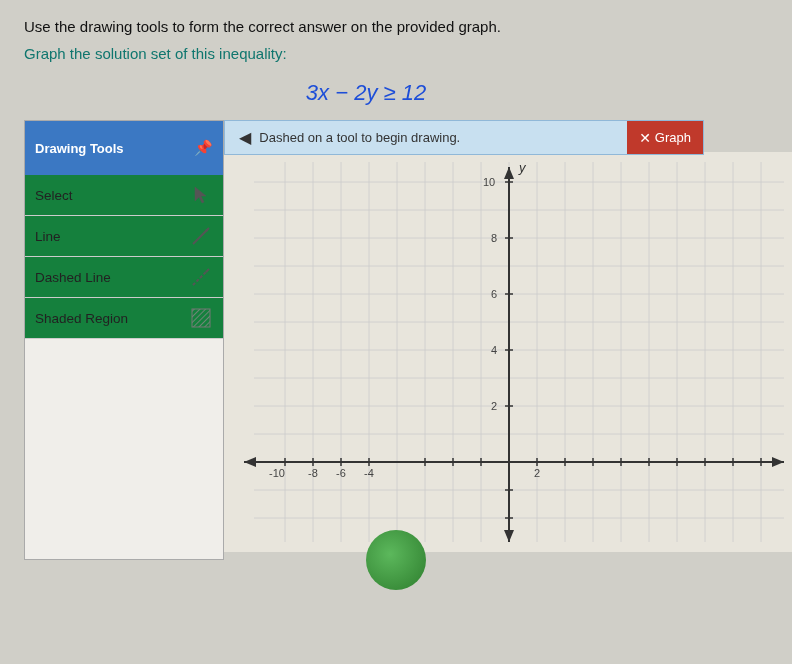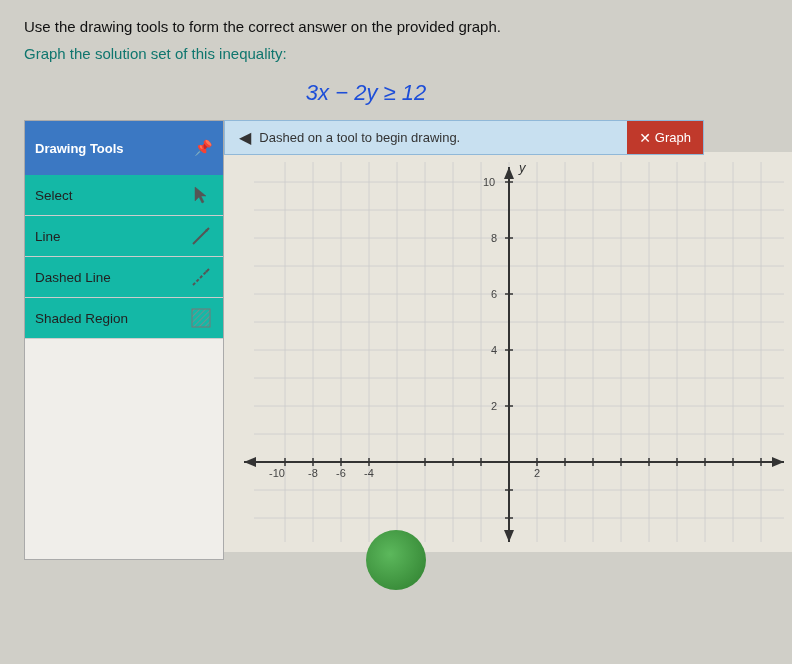--- a/index.html
+++ b/index.html
@@ -73,21 +73,21 @@
     }
 
     .tool-item {
       display: flex;
       align-items: center;
       justify-content: space-between;
       padding: 8px 10px;
       border-bottom: 1px solid #ccc;
       font-size: 13.5px;
       color: #222;
-      background: #14b8a6;
+      background: #15803d;
       cursor: pointer;
     }
 
     .tool-icon {
       display: flex;
       align-items: center;
       justify-content: center;
       width: 24px;
       height: 24px;
     }

